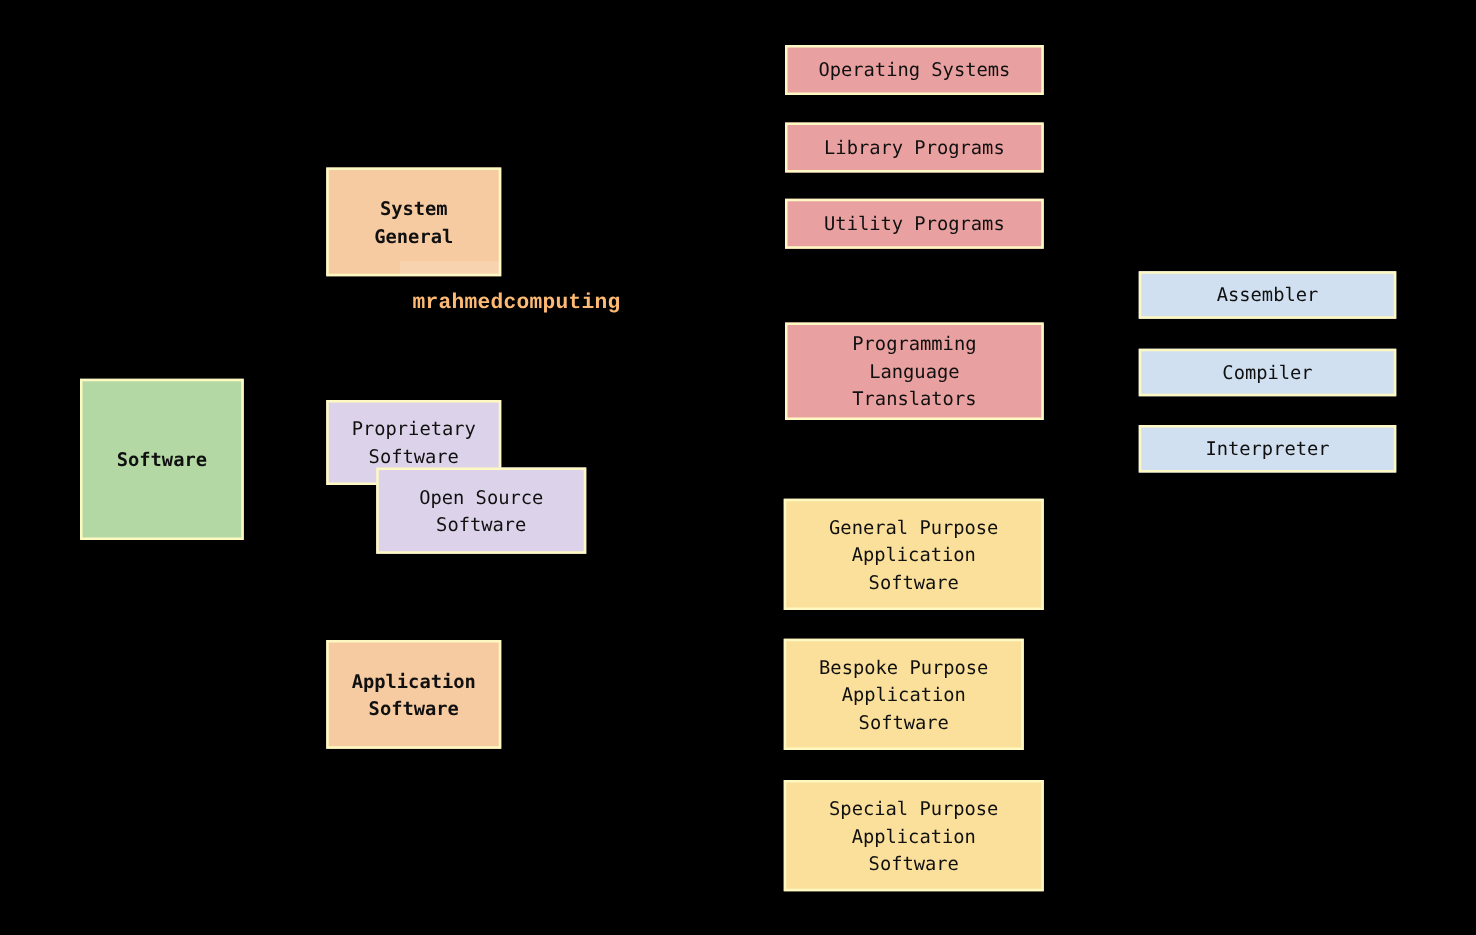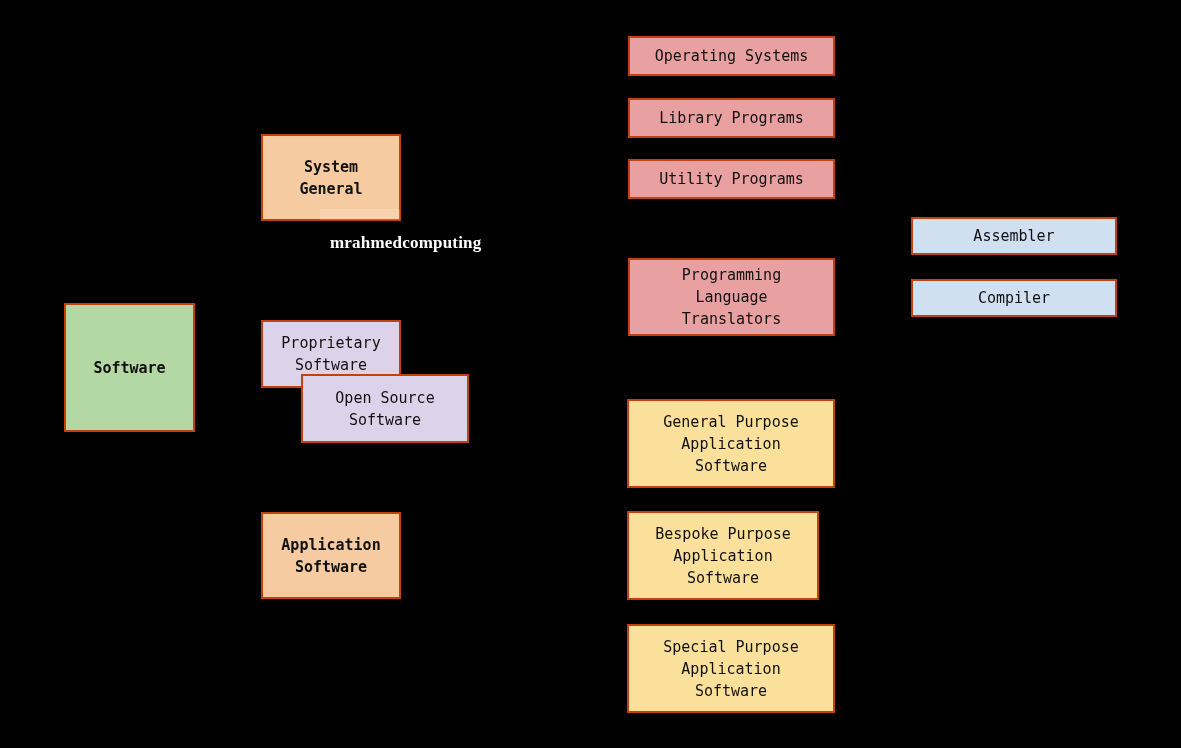--- a/index.html
+++ b/index.html
@@ -19,21 +19,21 @@
     position: absolute;
     left: 0;
     top: 0;
     width: 1181px;
     height: 748px;
     background: #000000;
   }
   .node {
     position: absolute;
     box-sizing: border-box;
-    border: 2px solid #c2410c;
+    border: 2px solid #fef9c3;
     display: flex;
     align-items: center;
     justify-content: center;
     text-align: center;
     color: #101010;
     font-family: "DejaVu Sans Mono", "Liberation Mono", monospace;
     font-size: 15px;
     line-height: 22px;
     letter-spacing: 0px;
     white-space: pre-line;
@@ -50,22 +50,22 @@
 
   
   .highlight-band {
     position: absolute;
     background: rgba(255, 255, 255, 0.16);
     pointer-events: none;
   }
 
   .watermark {
     position: absolute;
-    color: #ffffff;
-    font-family: Liberation Serif, serif;
+    color: #fdba74;
+    font-family: Liberation Mono, monospace;
     font-size: 17px;
     font-weight: bold;
     letter-spacing: 0.2px;
     white-space: nowrap;
     user-select: none;
   }
 
   
   .connector {
     position: absolute;
@@ -137,16 +137,17 @@
 Software</div>
 
   <div class="node fill-yellow" style="left:627px; top:624px; width:208px; height:89px;">Special Purpose
 Application
 Software</div>
 
   <div class="node fill-blue" style="left:911px; top:279px; width:206px; height:38px;">Compiler</div>
 
   <div class="node fill-blue" style="left:911px; top:217px; width:206px; height:38px;">Assembler</div>
 
+  <div class="node fill-blue" style="left:911px; top:340px; width:206px; height:38px;">Interpreter</div>
 
   <div class="watermark" style="left:330px; top:233px;">mrahmedcomputing</div>
 
 </div>
 
 </body></html>

